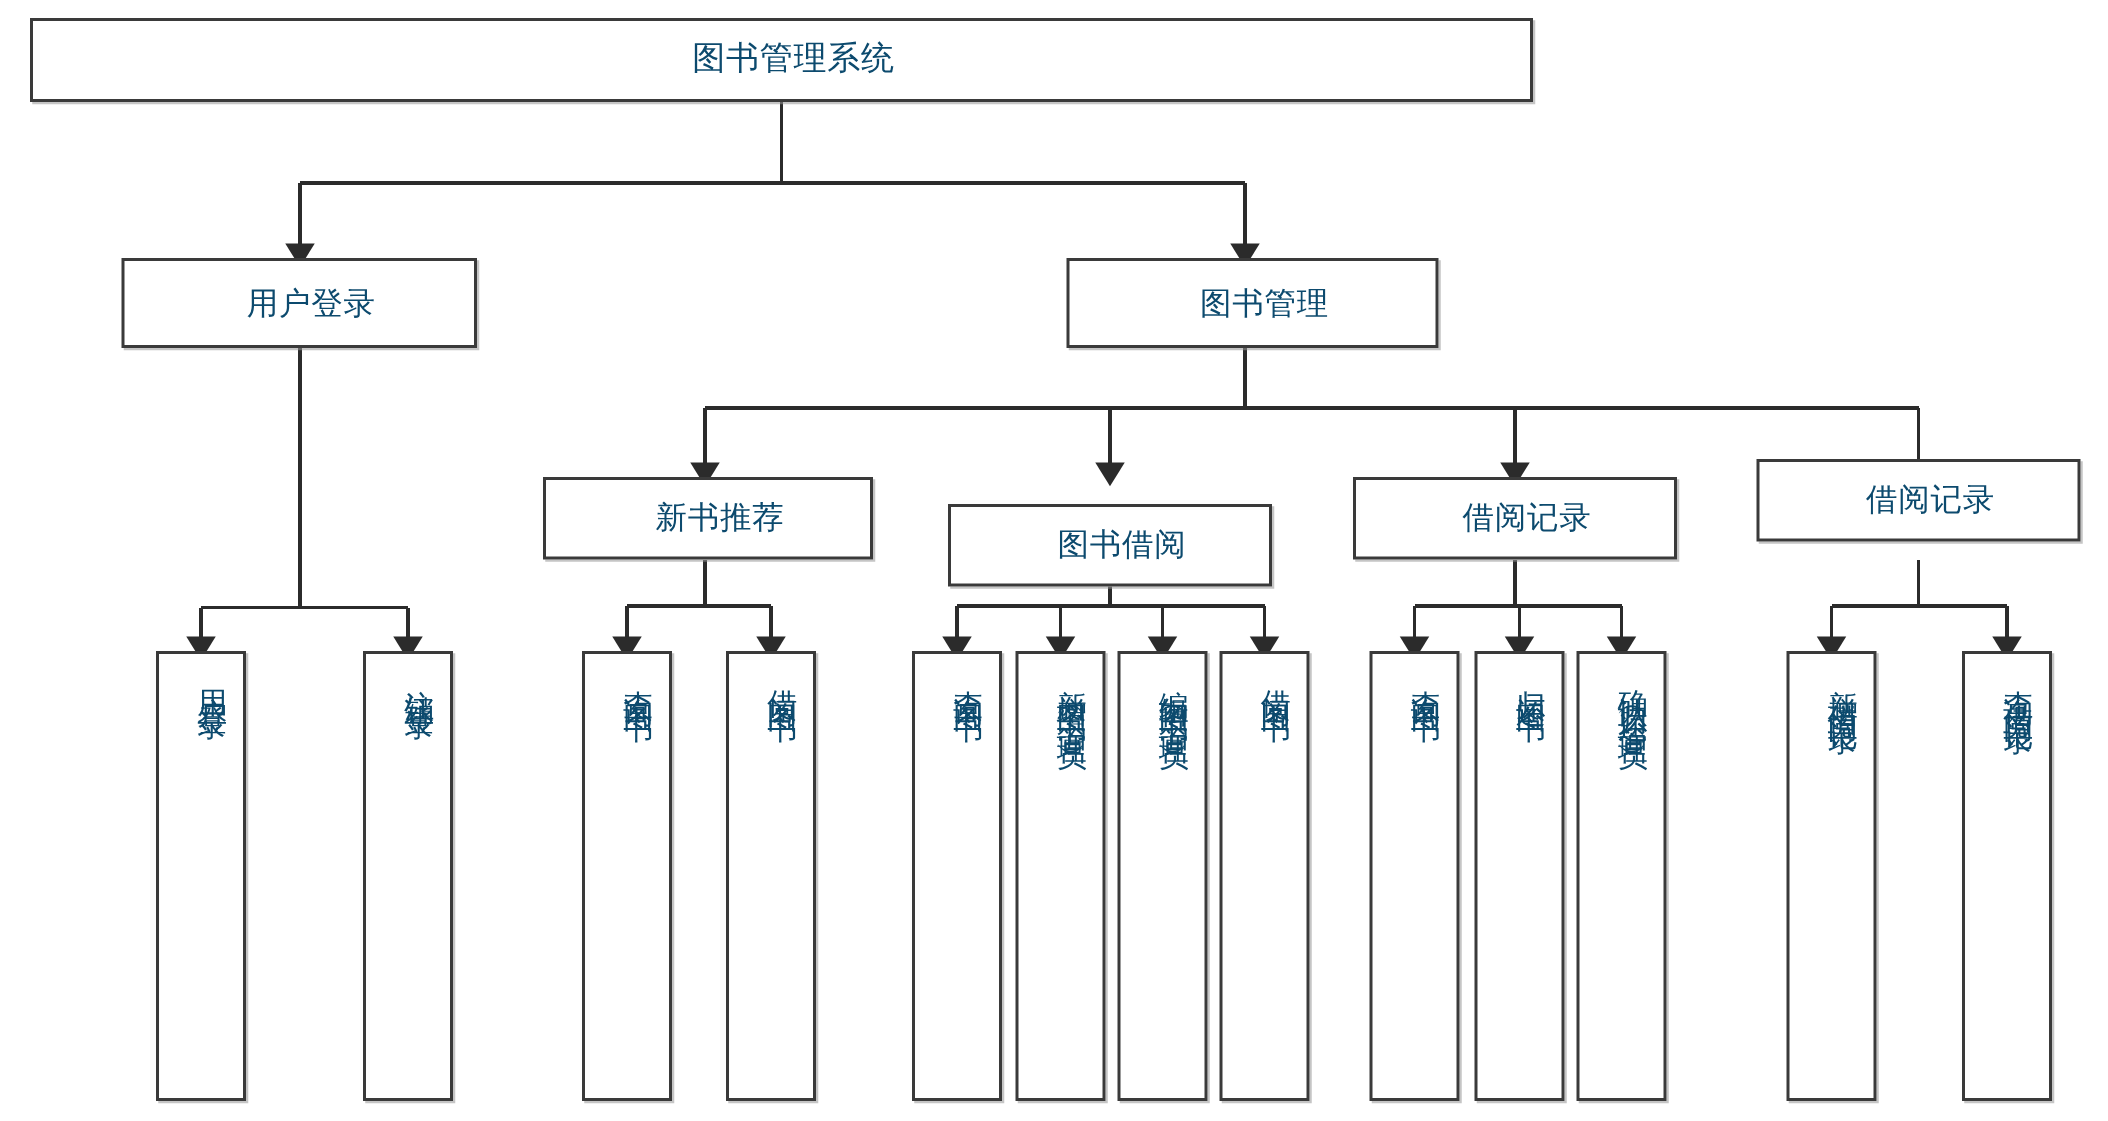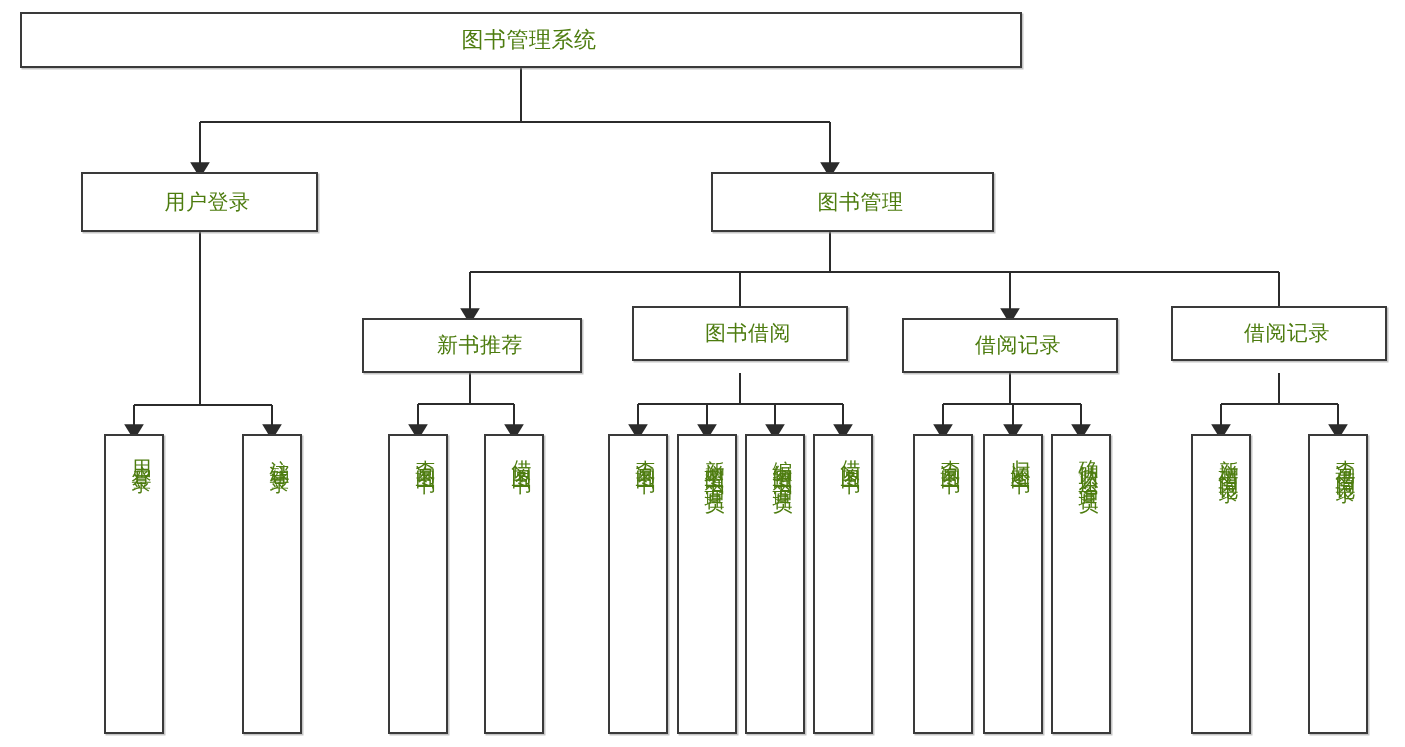--- a/index.html
+++ b/index.html
@@ -28,21 +28,21 @@
   }
   .node {
     position: absolute;
     box-sizing: border-box;
     border: 2.5px solid #3a3a3a;
     background: #ffffff;
     box-shadow: 1.5px 1.5px 0 0 rgba(150,150,150,0.55);
     display: flex;
     align-items: center;
     justify-content: center;
-    color: #4d7c0f;
+    color: #0c4a6e;
     padding-left: 16px;
   }
   .node .label {
     display: block;
     text-align: center;
     line-height: 1.18;
     letter-spacing: 0.5px;
     white-space: nowrap;
   }
   .node.horiz .label {
@@ -125,27 +125,27 @@
       </g>
   </svg>
 
   <div id="nodes">
       <div class="node horiz root" style="left: 20px; top: 12px; width: 1002px; height: 56px;">
         <span class="label">图书管理系统</span>
       </div>
       <div class="node horiz" style="left: 81px; top: 172px; width: 237px; height: 60px;">
         <span class="label">用户登录</span>
       </div>
-      <div class="node horiz" style="left: 711px; top: 172px; width: 283px; height: 60px;">
+      <div class="node horiz" style="left: 711px; top: 172px; width: 248px; height: 60px;">
         <span class="label">图书管理</span>
       </div>
       <div class="node horiz" style="left: 362px; top: 318px; width: 220px; height: 55px;">
         <span class="label">新书推荐</span>
       </div>
-      <div class="node horiz" style="left: 632px; top: 306px; width: 216px; height: 55px;">
+      <div class="node horiz" style="left: 632px; top: 336px; width: 216px; height: 55px;">
         <span class="label">图书借阅</span>
       </div>
       <div class="node horiz" style="left: 902px; top: 318px; width: 216px; height: 55px;">
         <span class="label">借阅记录</span>
       </div>
       <div class="node horiz" style="left: 1171px; top: 306px; width: 216px; height: 55px;">
         <span class="label">借阅记录</span>
       </div>
       <div class="node vert" style="left: 104px; top: 434px; width: 60px; height: 300px;">
         <span class="label">用户登录</span>

